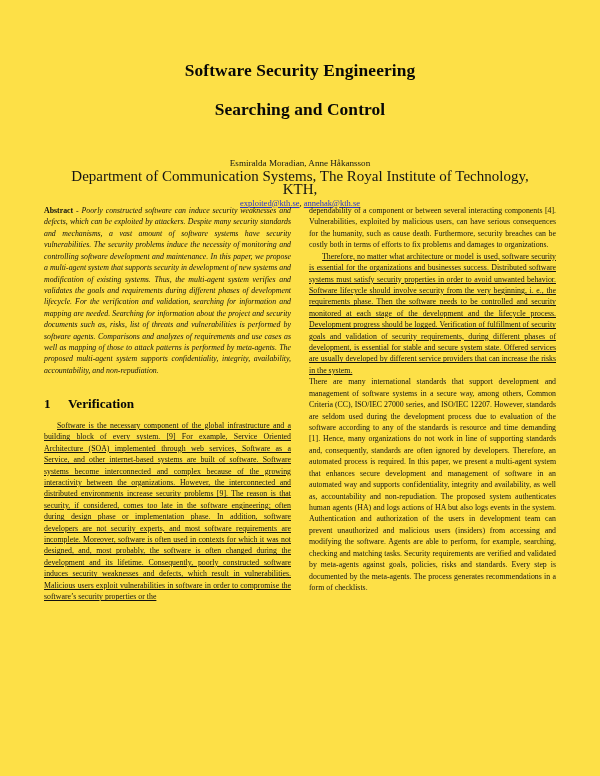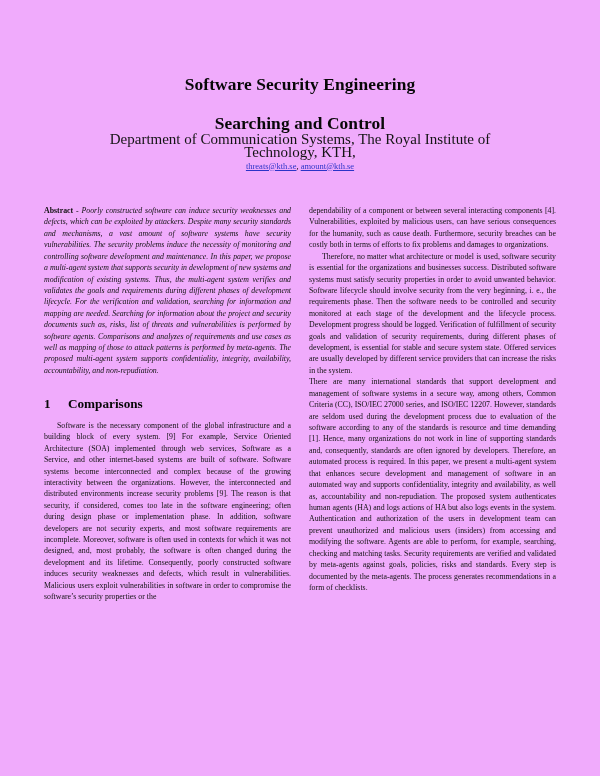--- a/index.html
+++ b/index.html
@@ -12,23 +12,23 @@
     height: 776px;
     font-family: "Liberation Serif", "DejaVu Serif", serif;
     color: #101010;
     -webkit-font-smoothing: antialiased;
   }
   .page {
     position: relative;
     width: 600px;
     height: 776px;
     box-sizing: border-box;
-    padding: 14px;
+    padding: 0;
     overflow: hidden;
-    background: #f0abfc;
+    background: #fde047;
   }
 
   
   .header {
     padding: 0 58px;
     text-align: center;
   }
   .title {
     font-size: 17.4px;
     font-weight: bold;
@@ -114,48 +114,49 @@
     line-height: 1.1;
     color: #080808;
     display: flex;
   }
   .section-heading .num {
     display: inline-block;
     width: 24px;
     flex: 0 0 24px;
   }
 
-  .indent { text-indent: 13px; }
+  .indent { text-indent: 13px; text-decoration: underline; }
 
   .col-right .para + .para { margin-top: 0; }
 </style>
 </head>
 <body>
 
 <div class="page">
 
   <div class="header">
     <div class="title title-line-1">Software Security Engineering</div>
     <div class="title title-line-2">Searching and Control</div>
 
+    <div class="authors">Esmiralda Moradian, Anne Håkansson</div>
     <div class="affiliation">Department of Communication Systems, The Royal Institute of Technology, KTH,</div>
 
-    <div class="emails"><a href="#">threats@kth.se</a><span>, </span><a href="#">amount@kth.se</a></div>
+    <div class="emails"><a href="#">exploited@kth.se</a><span>, </span><a href="#">annehak@kth.se</a></div>
   </div>
 
   <div class="columns">
 
     <div class="col col-left">
 
       <div class="para abstract"><span class="lbl">Abstract</span><span class="dash"> - </span><span>Poorly constructed software can induce security weaknesses and defects, which can be exploited by attackers. Despite many security standards and mechanisms, a vast amount of software systems have security vulnerabilities. The security problems induce the necessity of monitoring and controlling software development and maintenance. In this paper, we propose a multi-agent system that supports security in development of new systems and modification of existing systems. Thus, the multi-agent system verifies and validates the goals and requirements during different phases of development lifecycle. For the verification and validation, searching for information and mapping are needed. Searching for information about the project and security documents such as, risks, list of threats and vulnerabilities is performed by software agents. Comparisons and analyzes of requirements and use cases as well as mapping of those to attack patterns is performed by meta-agents. The proposed multi-agent system supports confidentiality, integrity, availability, accountability, and non-repudiation.</span></div>
 
 
       <div class="section-heading">
           <span class="num">1</span>
-          <span>Comparisons</span>
+          <span>Verification</span>
         </div>
 
       <div class="para indent">Software is the necessary component of the global infrastructure and a building block of every system. [9] For example, Service Oriented Architecture (SOA) implemented through web services, Software as a Service, and other internet-based systems are built of software. Software systems become interconnected and complex because of the growing interactivity between the organizations. However, the interconnected and distributed environments increase security problems [9]. The reason is that security, if considered, comes too late in the software engineering; often during design phase or implementation phase. In addition, software developers are not security experts, and most software requirements are incomplete. Moreover, software is often used in contexts for which it was not designed, and, most probably, the software is often changed during the development and its lifetime. Consequently, poorly constructed software induces security weaknesses and defects, which result in vulnerabilities. Malicious users exploit vulnerabilities in software in order to compromise the software’s security properties or the</div>
 
     </div>
 
     <div class="col col-right">
 
       <div class="para">dependability of a component or between several interacting components [4]. Vulnerabilities, exploited by malicious users, can have serious consequences for the humanity, such as cause death. Furthermore, security breaches can be costly both in terms of efforts to fix problems and damages to organizations.</div>
 

